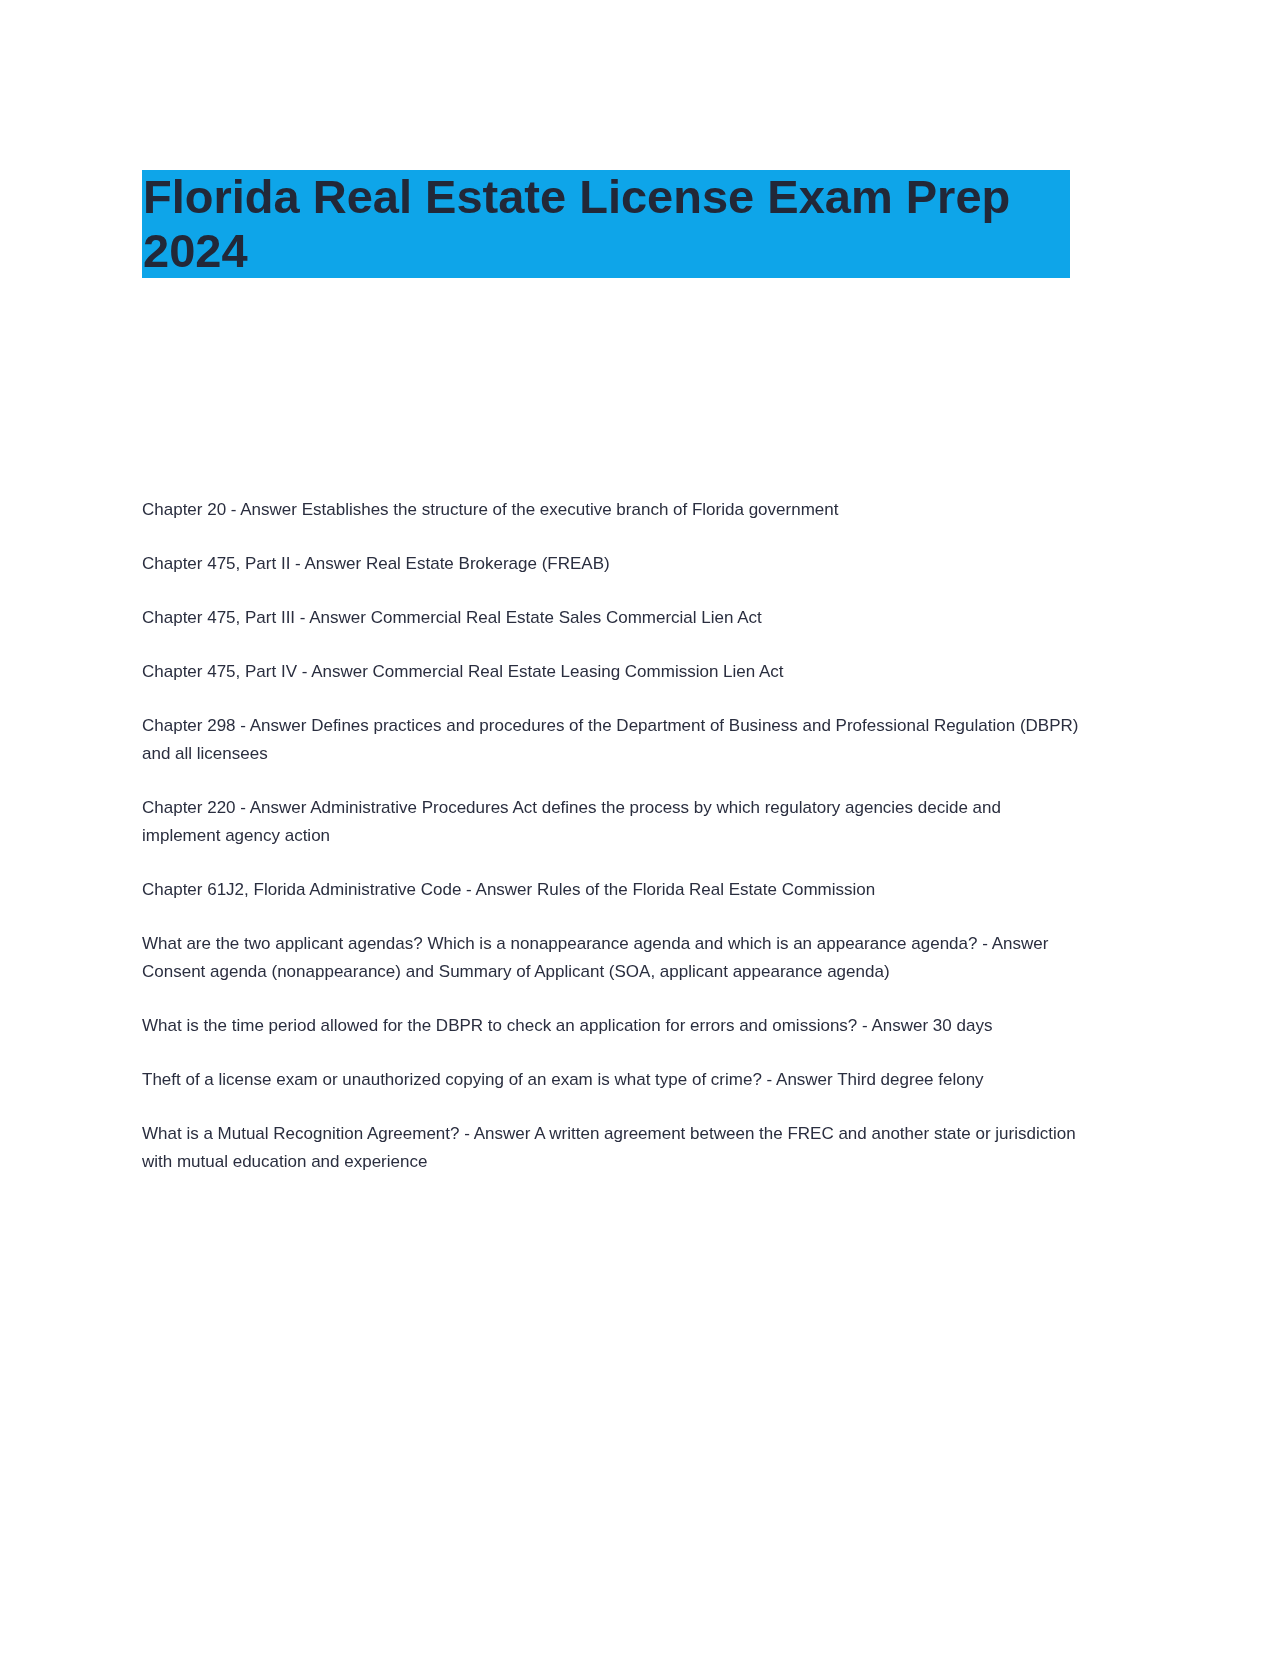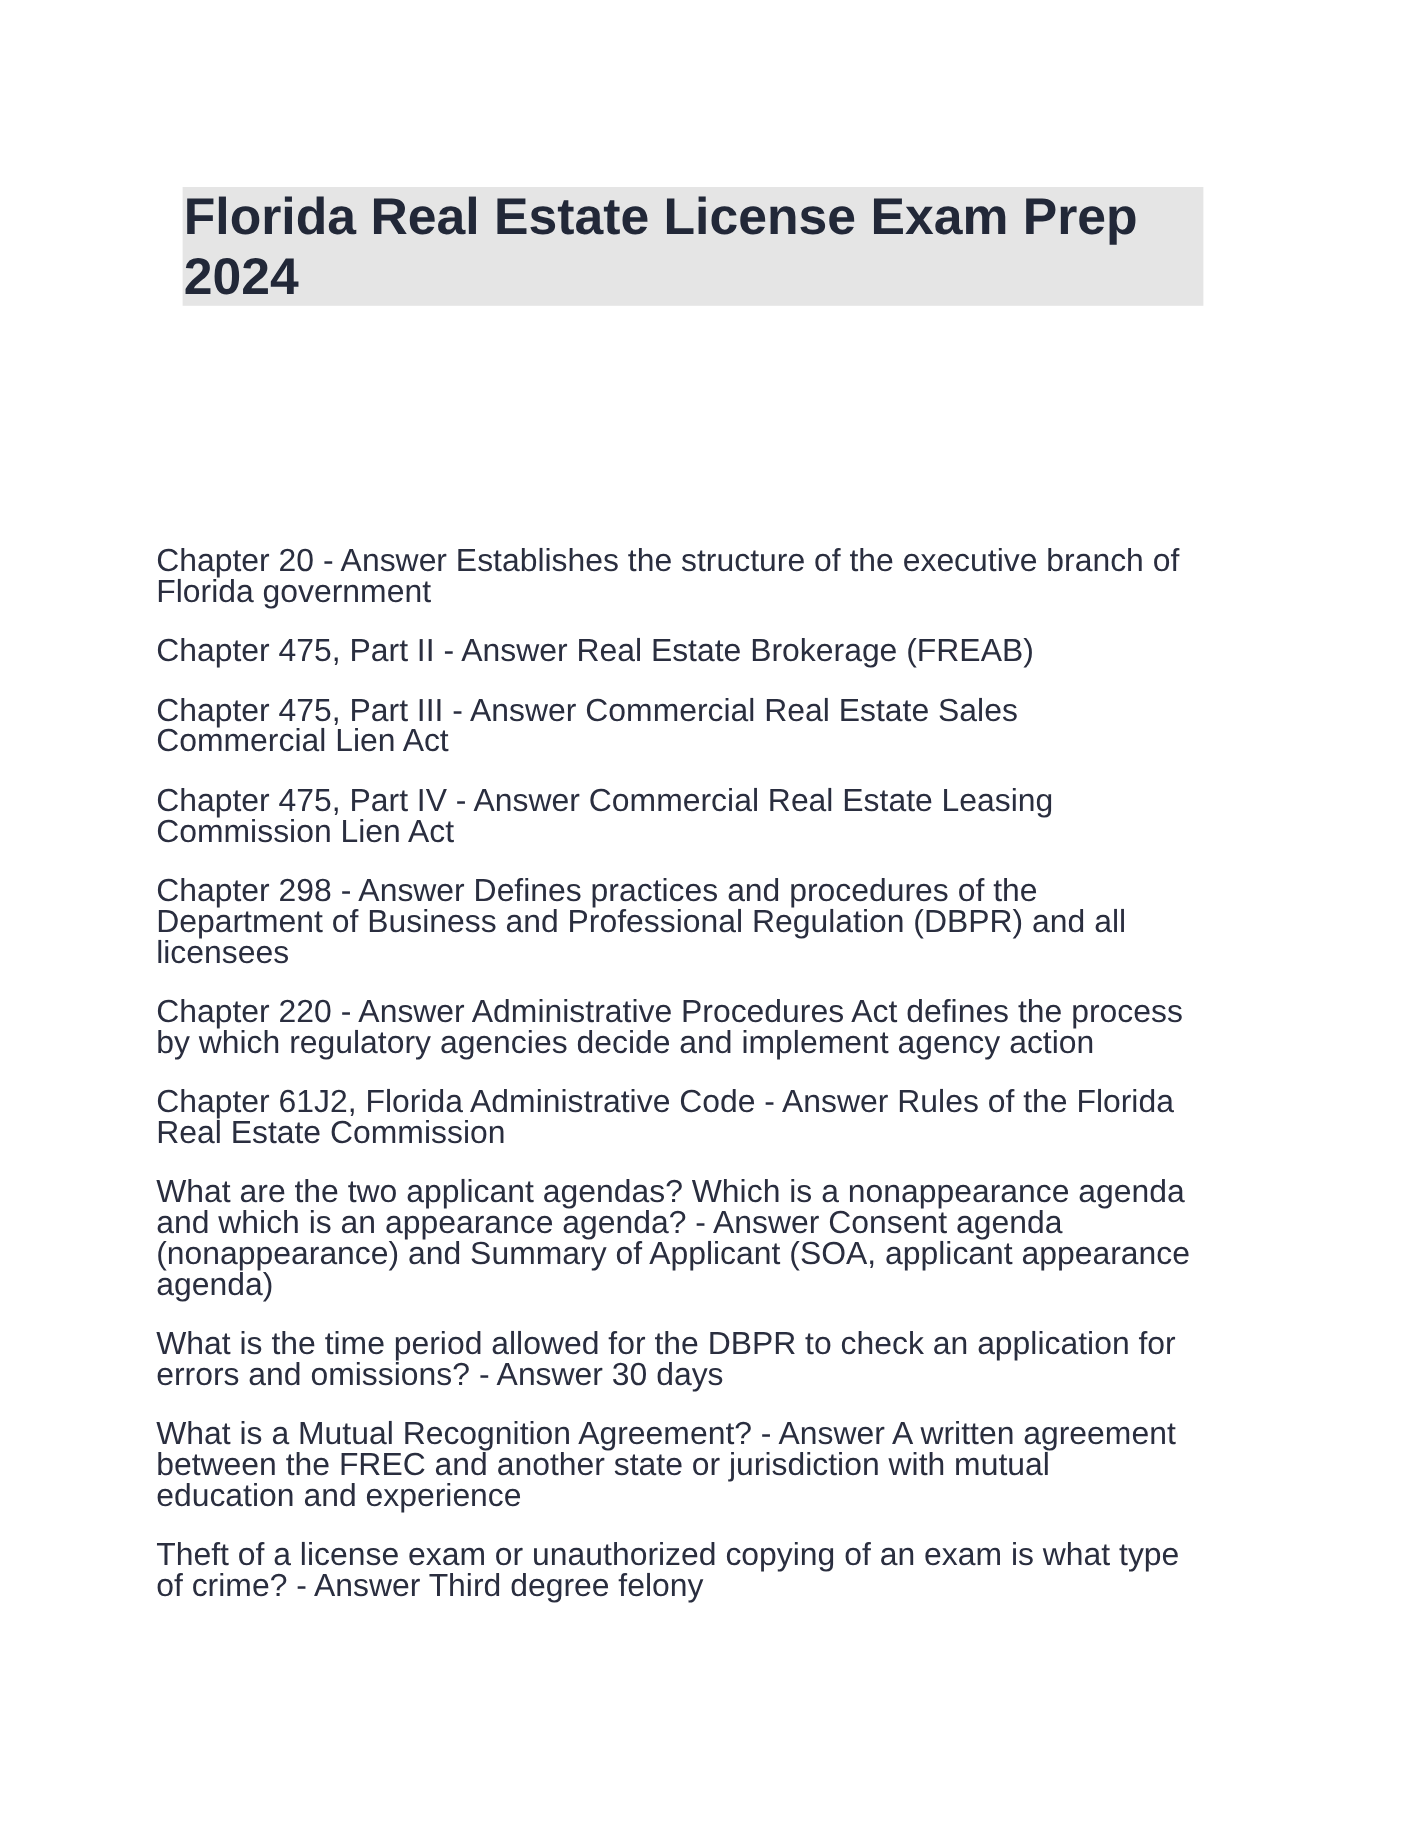--- a/index.html
+++ b/index.html
@@ -14,45 +14,44 @@
       overflow: hidden;
       font-family: "Liberation Sans", sans-serif;
     }
     .page {
       position: absolute;
       left: 142px;
       top: 170px;
       width: 928px;
     }
     .title-block {
-      background: #e5e5e5;
+      background: #0ea5e9;
       width: 928px;
       height: 108px;
       box-sizing: border-box;
       padding: 0 0 0 1px;
-      margin-left: 24px;
     }
     .title {
       margin: 0;
       font-family: "Liberation Sans", sans-serif;
       font-weight: bold;
       font-size: 47px;
       line-height: 54px;
       color: #222838;
       letter-spacing: 0px;
     }
     .qa-list {
       position: absolute;
       left: 0;
       top: 326px;
       width: 940px;
     }
     .qa-item {
       margin: 0 0 26px 0;
-      font-size: 29px;
+      font-size: 17px;
       line-height: 28px;
       color: #2a2e3f;
     }
   </style>
 </head>
 <body>
 
 <div class="page">
   <div class="title-block">
     <h1 class="title">Florida Real Estate License Exam Prep 2024</h1>
@@ -63,16 +62,16 @@
   <div class="qa-list" style="top:496px;">
     <p class="qa-item">Chapter 20 - Answer Establishes the structure of the executive branch of Florida government</p>
     <p class="qa-item">Chapter 475, Part II - Answer Real Estate Brokerage (FREAB)</p>
     <p class="qa-item">Chapter 475, Part III - Answer Commercial Real Estate Sales Commercial Lien Act</p>
     <p class="qa-item">Chapter 475, Part IV - Answer Commercial Real Estate Leasing Commission Lien Act</p>
     <p class="qa-item">Chapter 298 - Answer Defines practices and procedures of the Department of Business and Professional Regulation (DBPR) and all licensees</p>
     <p class="qa-item">Chapter 220 - Answer Administrative Procedures Act defines the process by which regulatory agencies decide and implement agency action</p>
     <p class="qa-item">Chapter 61J2, Florida Administrative Code - Answer Rules of the Florida Real Estate Commission</p>
     <p class="qa-item">What are the two applicant agendas? Which is a nonappearance agenda and which is an appearance agenda? - Answer Consent agenda (nonappearance) and Summary of Applicant (SOA, applicant appearance agenda)</p>
     <p class="qa-item">What is the time period allowed for the DBPR to check an application for errors and omissions? - Answer 30 days</p>
+    <p class="qa-item">Theft of a license exam or unauthorized copying of an exam is what type of crime? - Answer Third degree felony</p>
     <p class="qa-item">What is a Mutual Recognition Agreement? - Answer A written agreement between the FREC and another state or jurisdiction with mutual education and experience</p>
-    <p class="qa-item">Theft of a license exam or unauthorized copying of an exam is what type of crime? - Answer Third degree felony</p>
   </div>
 </div>
 
 </body></html>

